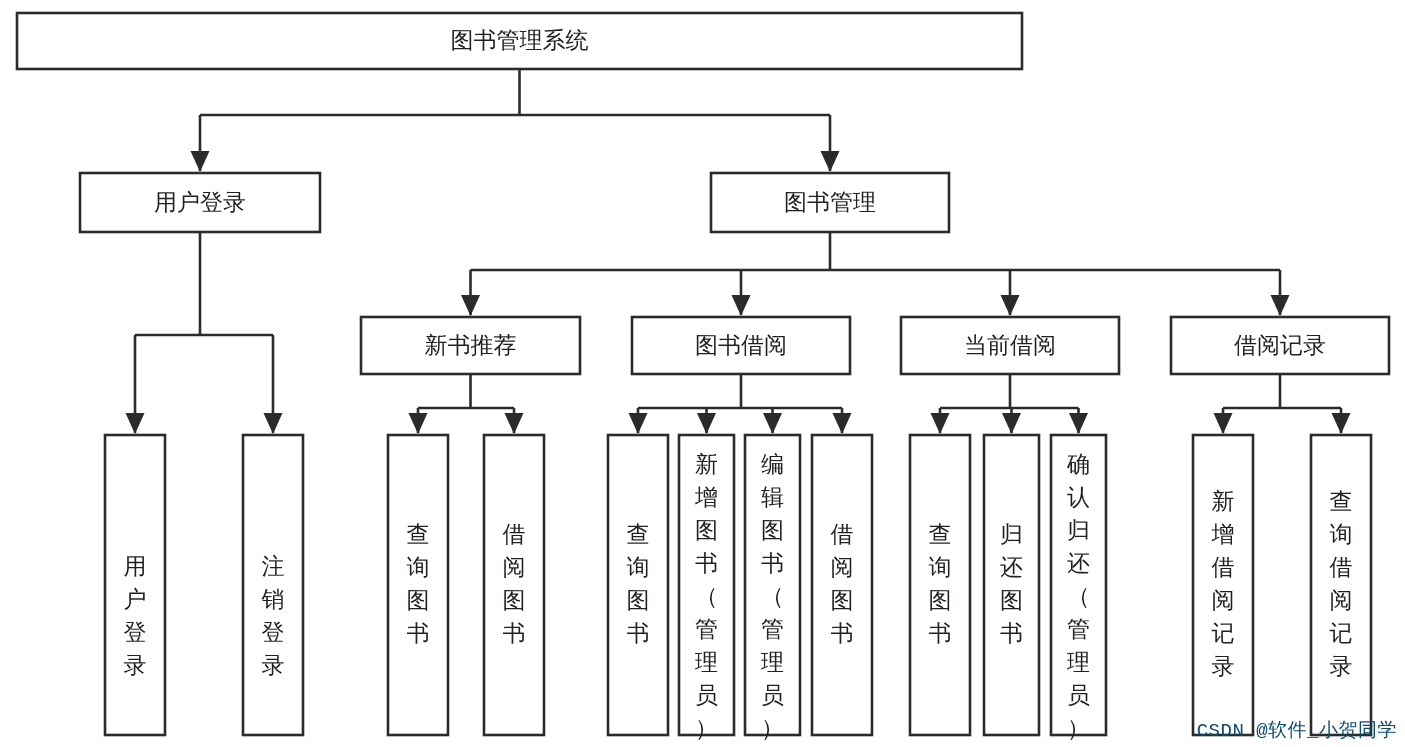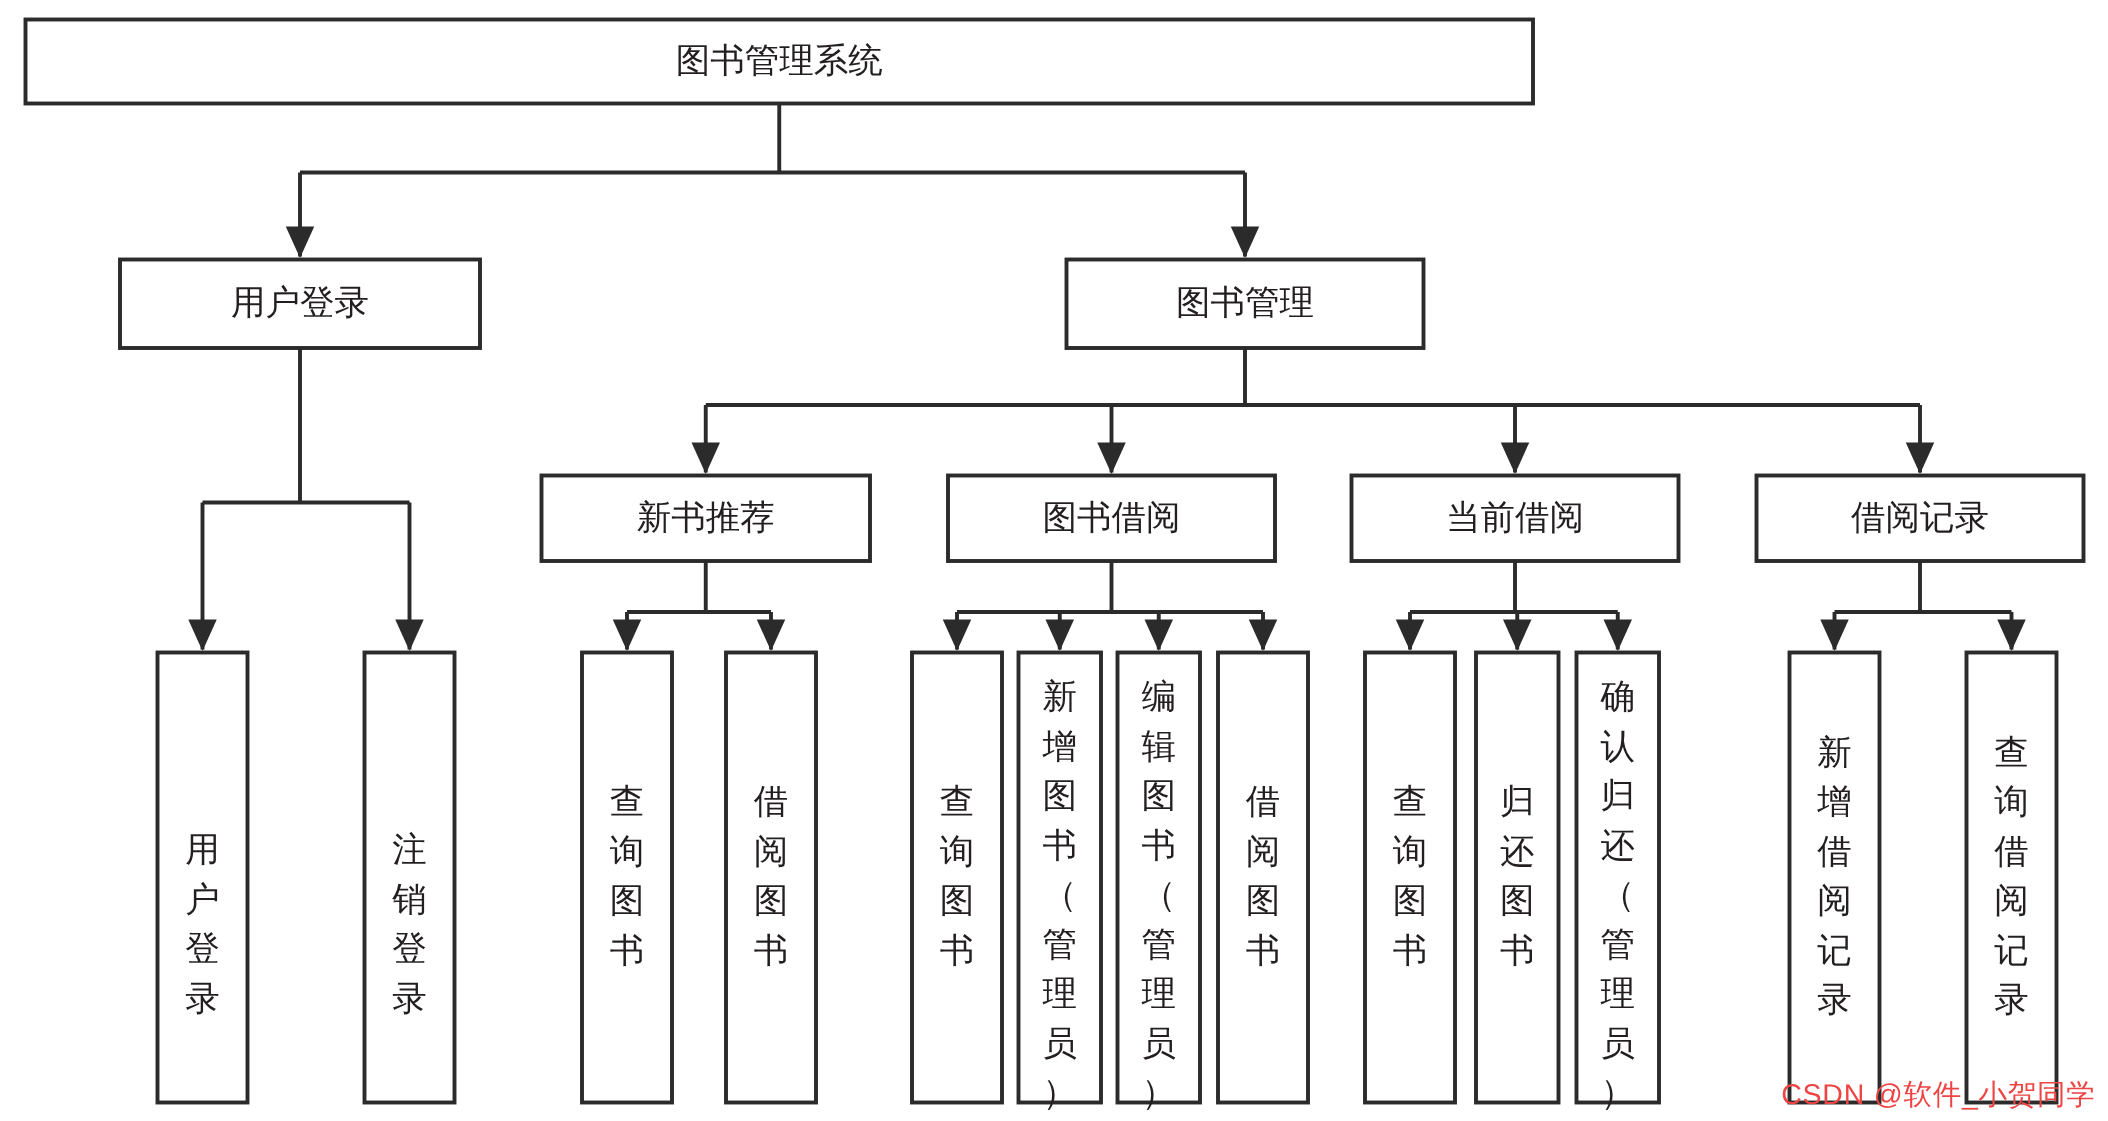--- a/index.html
+++ b/index.html
@@ -54,23 +54,23 @@
     stroke-linecap: butt;
   }
   .edge-arrow {
     fill: #2b2b2b;
     stroke: none;
   }
   .watermark-text {
     position: absolute;
     right: 8px;
     bottom: 4px;
-    color: #ef4444;
+    color: #0c4a6e;
     font-size: 19px;
-    font-family: Liberation Sans, sans-serif;
+    font-family: Liberation Mono, monospace;
     letter-spacing: 0.5px;
     white-space: nowrap;
     user-select: none;
   }
 </style>
 </head>
 <body>
 
 <div id="diagram-root">
   <svg id="tree-svg" viewBox="0 0 1405 747" xmlns="http://www.w3.org/2000/svg">

